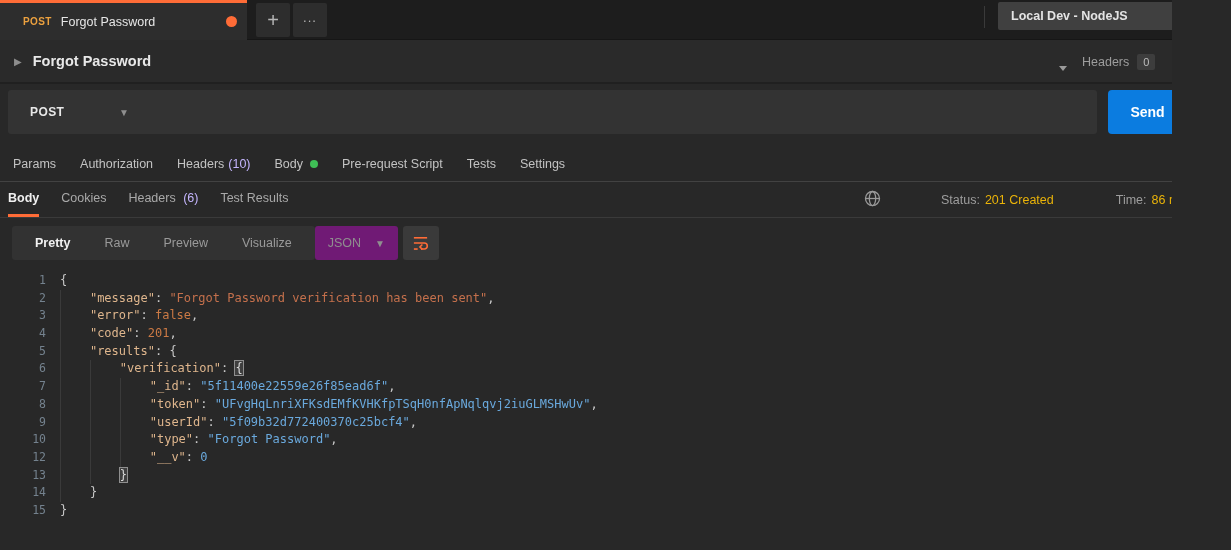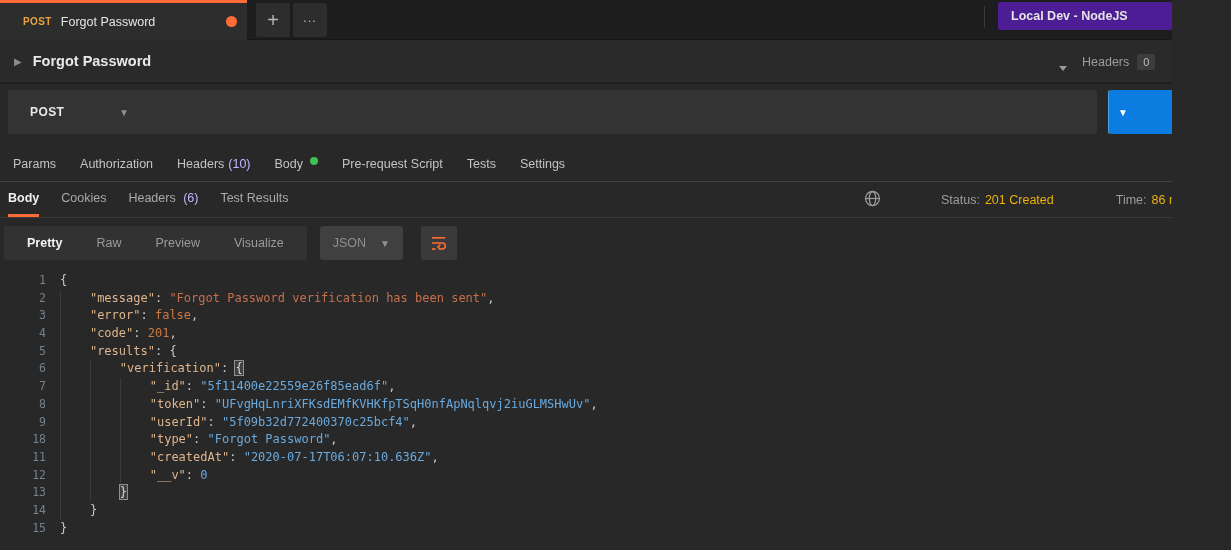--- a/index.html
+++ b/index.html
@@ -12,21 +12,21 @@
   .req-tab-active { position:absolute; left:0; top:0; width:247px; height:40px; background:#2d2d2d;
                     border-top:3px solid #ff6c37; display:flex; align-items:center; padding:0 10px 0 23px; }
   .tab-method { color:#eca13f; font-size:10px; font-weight:bold; letter-spacing:.4px; margin-right:9px; }
   .tab-title { color:#e6e6e6; font-size:12.5px; flex:1; white-space:nowrap; overflow:hidden; }
   .unsaved-dot { width:11px; height:11px; border-radius:50%; background:#ff6c37; margin-left:8px; }
   .strip-btn { position:absolute; top:3px; width:34px; height:34px; background:#2d2d2d; border-radius:2px;
                display:flex; align-items:center; justify-content:center; color:#b5b5b5; }
   .btn-plus { left:256px; font-size:20px; font-weight:400; }
   .btn-more { left:293px; font-size:13px; letter-spacing:1px; padding-bottom:6px; }
   .env-divider { position:absolute; left:984px; top:6px; width:1px; height:22px; background:#3a3a3a; }
-  .env-box { position:absolute; left:998px; top:2px; width:218px; height:28px; background:#4c1d95;
+  .env-box { position:absolute; left:998px; top:2px; width:218px; height:28px; background:#404040;
              border-radius:2px; display:flex; align-items:center; padding:0 10px 0 13px; }
   .env-name { color:#e4e4e4; font-size:12.5px; font-weight:bold; flex:1; white-space:nowrap; overflow:hidden; }
   .caret { color:#8f8f8f; font-size:10px; }
 
   
   .req-header { position:relative; height:44px; background:#2a2a2a; border-bottom:2px solid #202020;
                 display:flex; align-items:center; padding-left:14px; }
   .collapse-caret { color:#8d8d8d; font-size:10px; margin-right:11px; }
   .req-name { color:#e8e8e8; font-size:14.5px; font-weight:bold; }
   .hdr-right { position:absolute; left:1056px; top:0; height:44px; display:flex; align-items:center;
@@ -54,46 +54,46 @@
               border-radius:4px; display:flex; color:#fff; }
   .send-main { width:79px; display:flex; align-items:center; justify-content:center;
                font-size:14px; font-weight:bold; }
   .send-split { width:29px; display:flex; align-items:center; justify-content:center;
                 border-left:1px solid rgba(255,255,255,.28); }
   .send-split .caret { color:#fff; }
 
   
   .req-tabs { position:relative; height:36px; display:flex; align-items:center; gap:24px;
               padding-left:13px; border-bottom:1px solid #424242; margin-top:6px; }
-  .req-tab { color:#c3c3c3; font-size:12.5px; display:flex; white-space:nowrap; }
+  .req-tab { color:#c3c3c3; font-size:12.5px; display:flex; align-items:center; white-space:nowrap; }
   .tab-count { color:#c4b5fd; margin-left:4px; }
   .green-dot { width:8px; height:8px; border-radius:50%; background:#3fbf56; margin-left:7px; }
   .cookies-link { position:absolute; left:1222px; color:#ff6c37; font-size:12.5px; }
 
   
   .resp-row { position:relative; height:36px; display:flex; align-items:flex-start; gap:22px;
               padding-left:8px; padding-top:9px; border-bottom:1px solid #3a3a3a; }
   .resp-tab { color:#a9a9a9; font-size:12.5px; padding-bottom:9px; white-space:nowrap; }
   .resp-tab.active { color:#f0f0f0; font-weight:bold; border-bottom:3px solid #ff6c37; }
   .resp-meta { position:absolute; left:864px; top:0; height:33px; display:flex; align-items:center;
                white-space:nowrap; }
   .globe-icon { margin-right:16px; display:flex; }
   .meta-label { color:#9d9d9d; font-size:12.5px;margin-left:44px; }
   .meta-value { color:#eab308; font-size:12.5px; margin-left:5px; }
   .meta-item { margin-right:18px; }
   .meta-sep { width:1px; height:18px; background:#454545; margin:0 12px 0 0; }
   .save-label { color:#ff6c37; font-size:12.5px; font-weight:bold; }
 
   
-  .view-row { display:flex; align-items:center; height:50px; padding-left:4px; gap:13px; }
+  .view-row { display:flex; align-items:center; height:50px; padding-left:12px; }
   .seg-group { display:flex; background:#323232; border-radius:3px; height:34px; align-items:center;
                padding:0 6px; }
   .seg-item { color:#9a9a9a; font-size:12.5px; padding:0 17px; }
   .seg-item.active { color:#f2f2f2; font-weight:bold; }
-  .lang-select { display:flex; align-items:center; background:#404040; border-radius:3px; height:34px;
+  .lang-select { display:flex; align-items:center; background:#701a75; border-radius:3px; height:34px;
                  padding:0 13px; gap:14px; }
   .lang-label { color:#8f8f8f; font-size:12.5px; }
   .wrap-btn { width:36px; height:34px; background:#3a3a3a; border-radius:3px; margin-left:5px;
               display:flex; align-items:center; justify-content:center; }
 
   
   .editor { position:relative; padding-top:4px; font-family:"DejaVu Sans Mono", monospace;
             font-size:12px; }
   .code-line { display:flex; line-height:17.7px; height:17.7px; white-space:pre; }
   .ln { width:46px; text-align:right; color:#74828e; flex:none; font-size:11.5px; }
@@ -146,20 +146,21 @@
   </div>
 
   <div class="url-row">
     <div class="url-field">
       <div class="method-select">
         <span class="method-label">POST</span>
         <span class="caret method-caret">▼</span>
       </div>
     </div>
     <div class="send-btn">
+      <div class="send-main">Send</div>
       <div class="send-split">
         <span class="caret">▼</span>
       </div>
     </div>
   </div>
 
   <div class="req-tabs">
     <span class="req-tab">
         <span>Params</span>
       </span>
@@ -240,22 +241,21 @@
     <div>
         <div class="code-line"><span class="ln">1</span><span class="code"><span class="tok-pn">{</span></span></div>
         <div class="code-line"><span class="ln">2</span><span class="code"><span class="ig">    </span><span class="tok-key">"message"</span><span class="tok-pn">: </span><span class="tok-str">"Forgot Password verification has been sent"</span><span class="tok-pn">,</span></span></div>
         <div class="code-line"><span class="ln">3</span><span class="code"><span class="ig">    </span><span class="tok-key">"error"</span><span class="tok-pn">: </span><span class="tok-num">false</span><span class="tok-pn">,</span></span></div>
         <div class="code-line"><span class="ln">4</span><span class="code"><span class="ig">    </span><span class="tok-key">"code"</span><span class="tok-pn">: </span><span class="tok-num">201</span><span class="tok-pn">,</span></span></div>
         <div class="code-line"><span class="ln">5</span><span class="code"><span class="ig">    </span><span class="tok-key">"results"</span><span class="tok-pn">: {</span></span></div>
         <div class="code-line"><span class="ln">6</span><span class="code"><span class="ig">    </span><span class="ig">    </span><span class="tok-key">"verification"</span><span class="tok-pn">: </span><span class="tok-match">{</span></span></div>
         <div class="code-line"><span class="ln">7</span><span class="code"><span class="ig">    </span><span class="ig">    </span><span class="ig">    </span><span class="tok-key">"_id"</span><span class="tok-pn">: </span><span class="tok-blue">"5f11400e22559e26f85ead6f"</span><span class="tok-pn">,</span></span></div>
         <div class="code-line"><span class="ln">8</span><span class="code"><span class="ig">    </span><span class="ig">    </span><span class="ig">    </span><span class="tok-key">"token"</span><span class="tok-pn">: </span><span class="tok-blue">"UFvgHqLnriXFKsdEMfKVHKfpTSqH0nfApNqlqvj2iuGLMSHwUv"</span><span class="tok-pn">,</span></span></div>
         <div class="code-line"><span class="ln">9</span><span class="code"><span class="ig">    </span><span class="ig">    </span><span class="ig">    </span><span class="tok-key">"userId"</span><span class="tok-pn">: </span><span class="tok-blue">"5f09b32d772400370c25bcf4"</span><span class="tok-pn">,</span></span></div>
-        <div class="code-line"><span class="ln">18</span><span class="code"><span class="ig">    </span><span class="ig">    </span><span class="ig">    </span><span class="tok-key">"type"</span><span class="tok-pn">: </span><span class="tok-blue">"Forgot Password"</span><span class="tok-pn">,</span></span></div>
-        <div class="code-line"><span class="ln">11</span><span class="code"><span class="ig">    </span><span class="ig">    </span><span class="ig">    </span><span class="tok-key">"createdAt"</span><span class="tok-pn">: </span><span class="tok-blue">"2020-07-17T06:07:10.636Z"</span><span class="tok-pn">,</span></span></div>
+        <div class="code-line"><span class="ln">10</span><span class="code"><span class="ig">    </span><span class="ig">    </span><span class="ig">    </span><span class="tok-key">"type"</span><span class="tok-pn">: </span><span class="tok-blue">"Forgot Password"</span><span class="tok-pn">,</span></span></div>
         <div class="code-line"><span class="ln">12</span><span class="code"><span class="ig">    </span><span class="ig">    </span><span class="ig">    </span><span class="tok-key">"__v"</span><span class="tok-pn">: </span><span class="tok-blue">0</span></span></div>
         <div class="code-line"><span class="ln">13</span><span class="code"><span class="ig">    </span><span class="ig">    </span><span class="tok-match">}</span></span></div>
         <div class="code-line"><span class="ln">14</span><span class="code"><span class="ig">    </span><span class="tok-pn">}</span></span></div>
         <div class="code-line"><span class="ln">15</span><span class="code"><span class="tok-pn">}</span></span></div>
       </div>
   </div>
 
 </div>
 
 </body></html>

